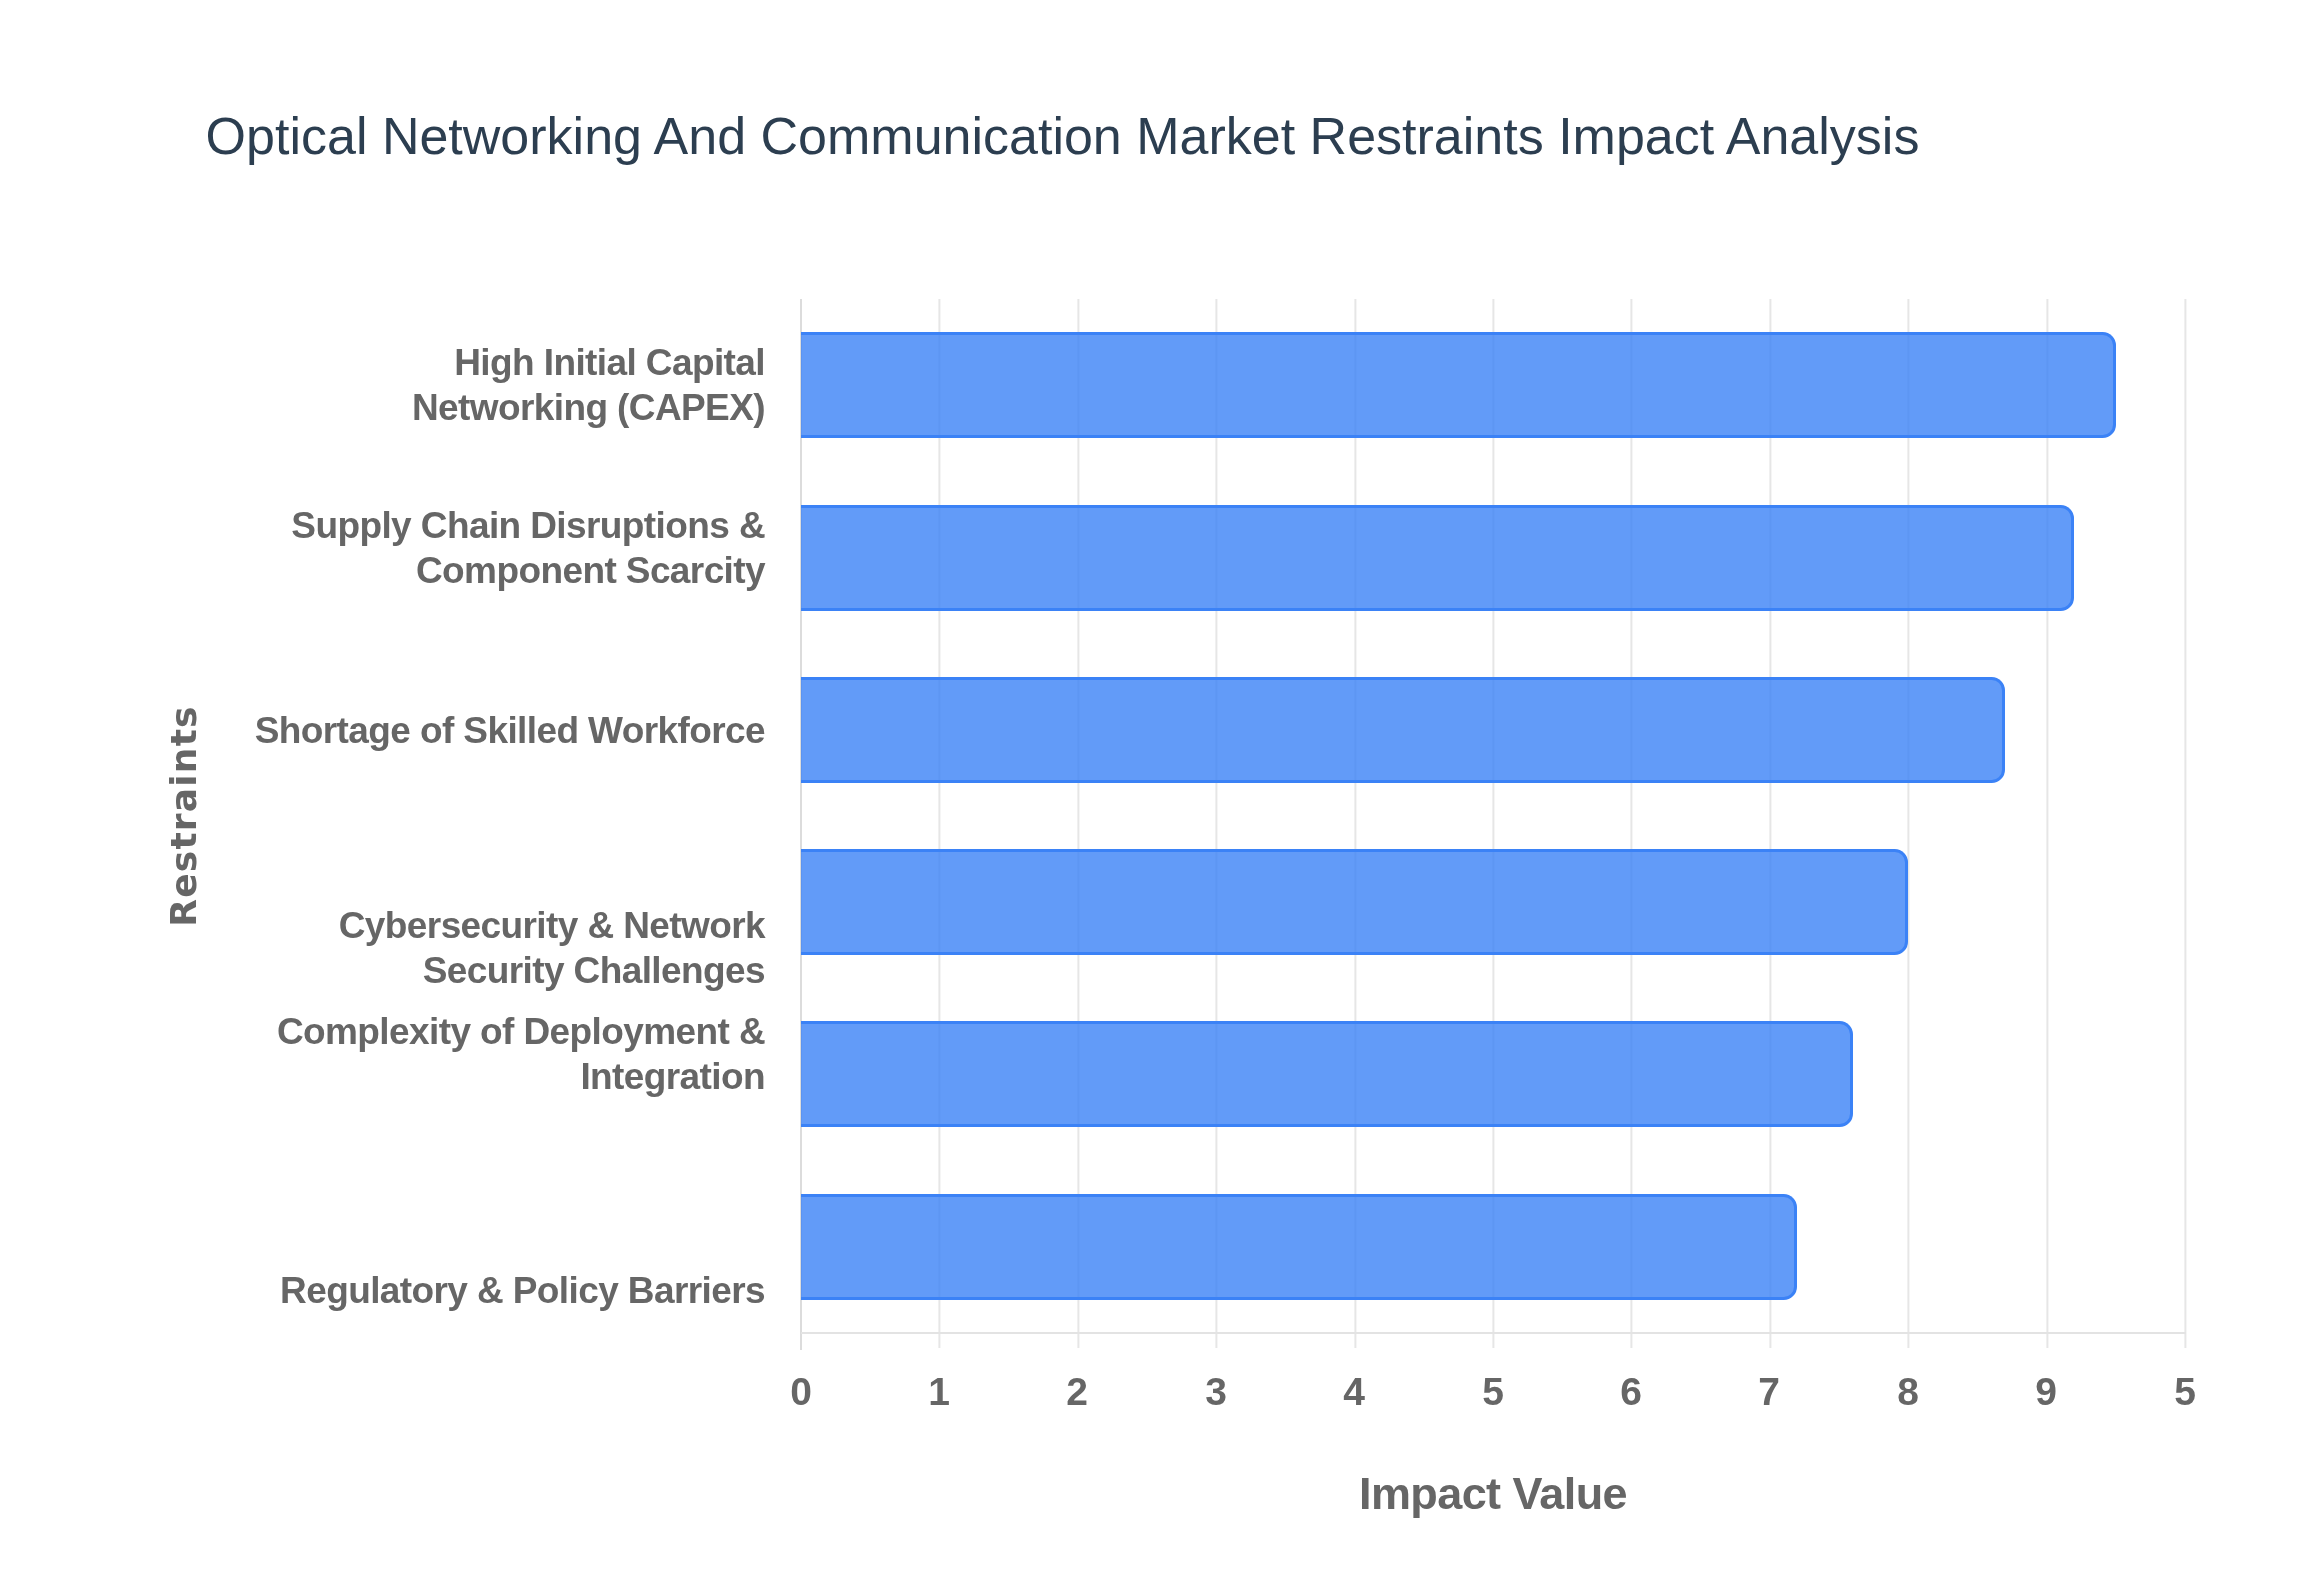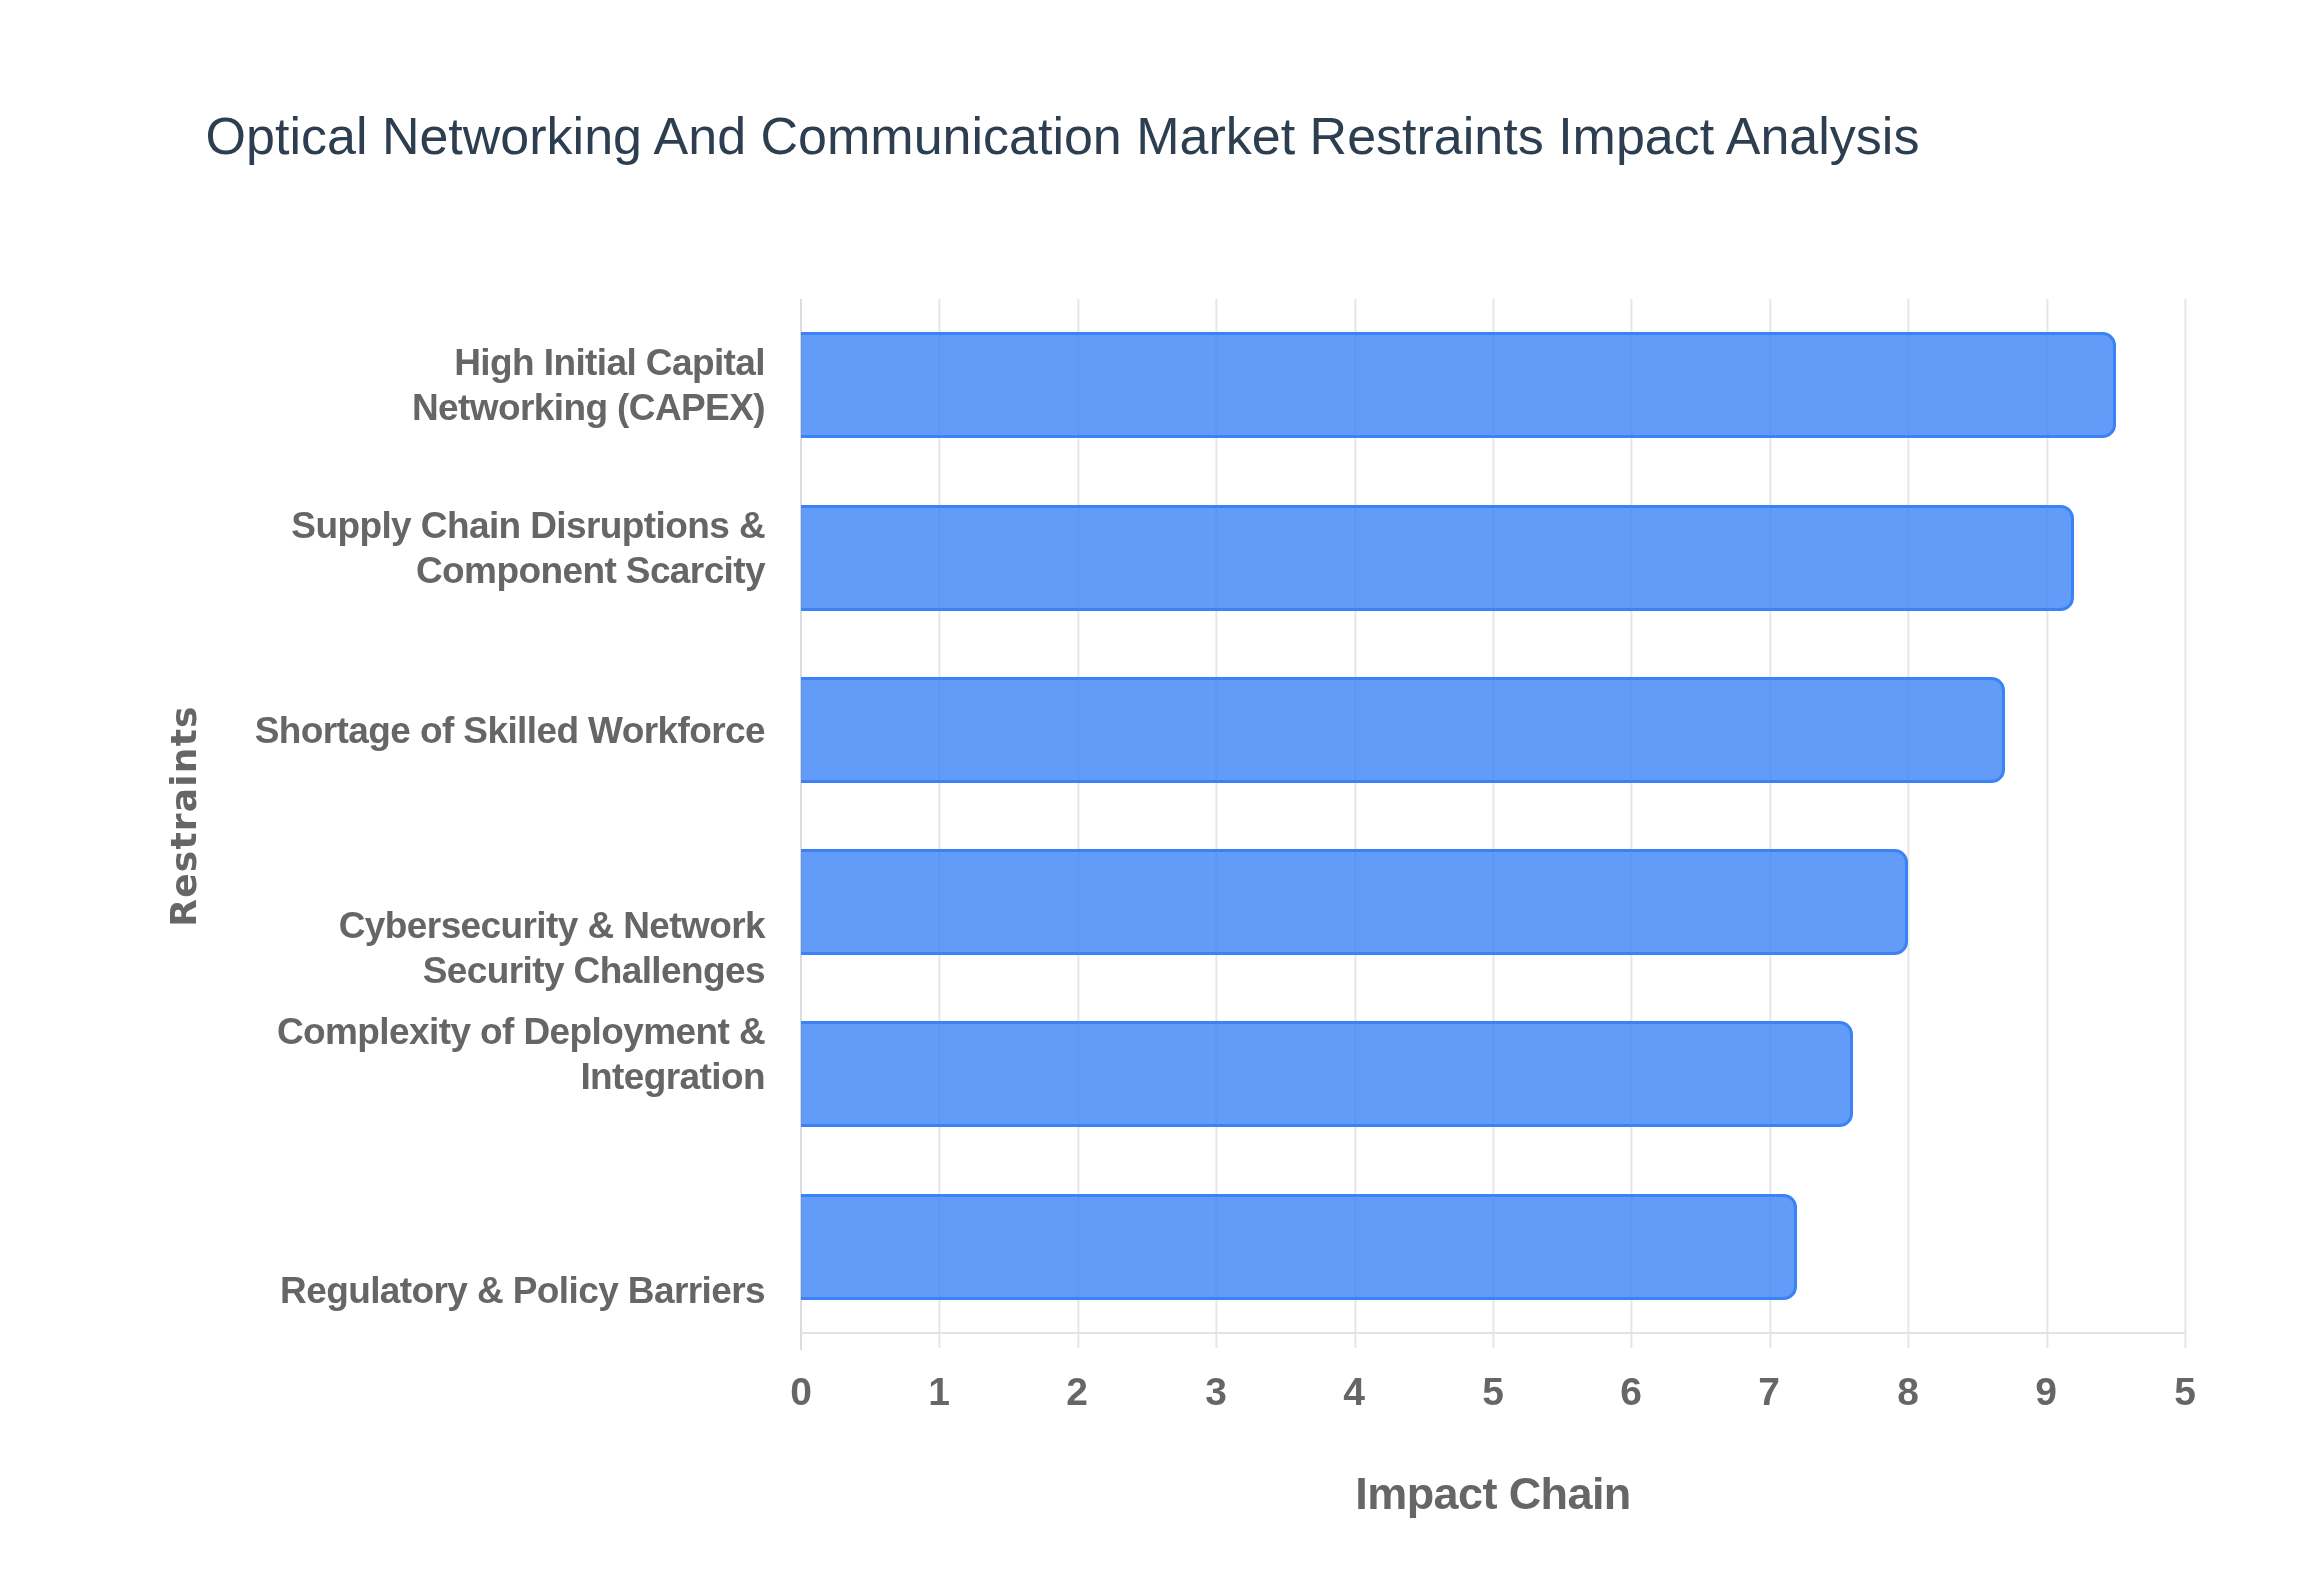--- a/index.html
+++ b/index.html
@@ -164,14 +164,14 @@
     <div class="tick-label" style="left: 1216px;">3</div>
     <div class="tick-label" style="left: 1354px;">4</div>
     <div class="tick-label" style="left: 1493px;">5</div>
     <div class="tick-label" style="left: 1631px;">6</div>
     <div class="tick-label" style="left: 1769px;">7</div>
     <div class="tick-label" style="left: 1908px;">8</div>
     <div class="tick-label" style="left: 2046px;">9</div>
     <div class="tick-label" style="left: 2185px;">5</div>
   </div>
 
-<div class="x-title">Impact Chain</div>
+<div class="x-title">Impact Value</div>
 
 
 </body></html>

